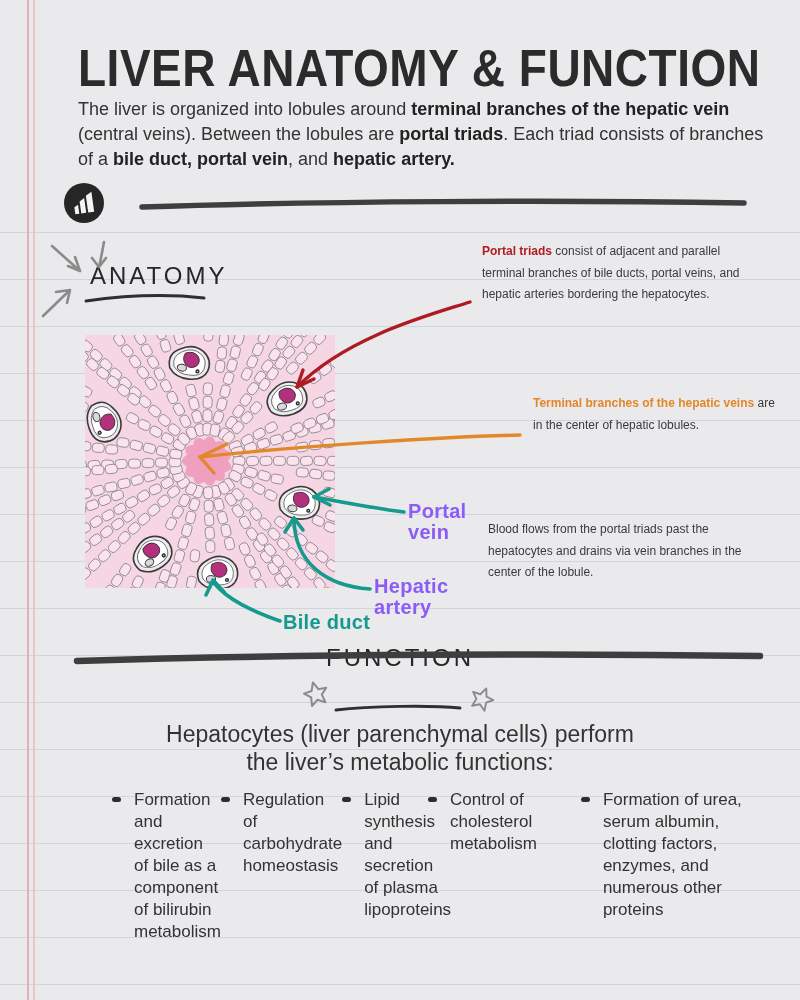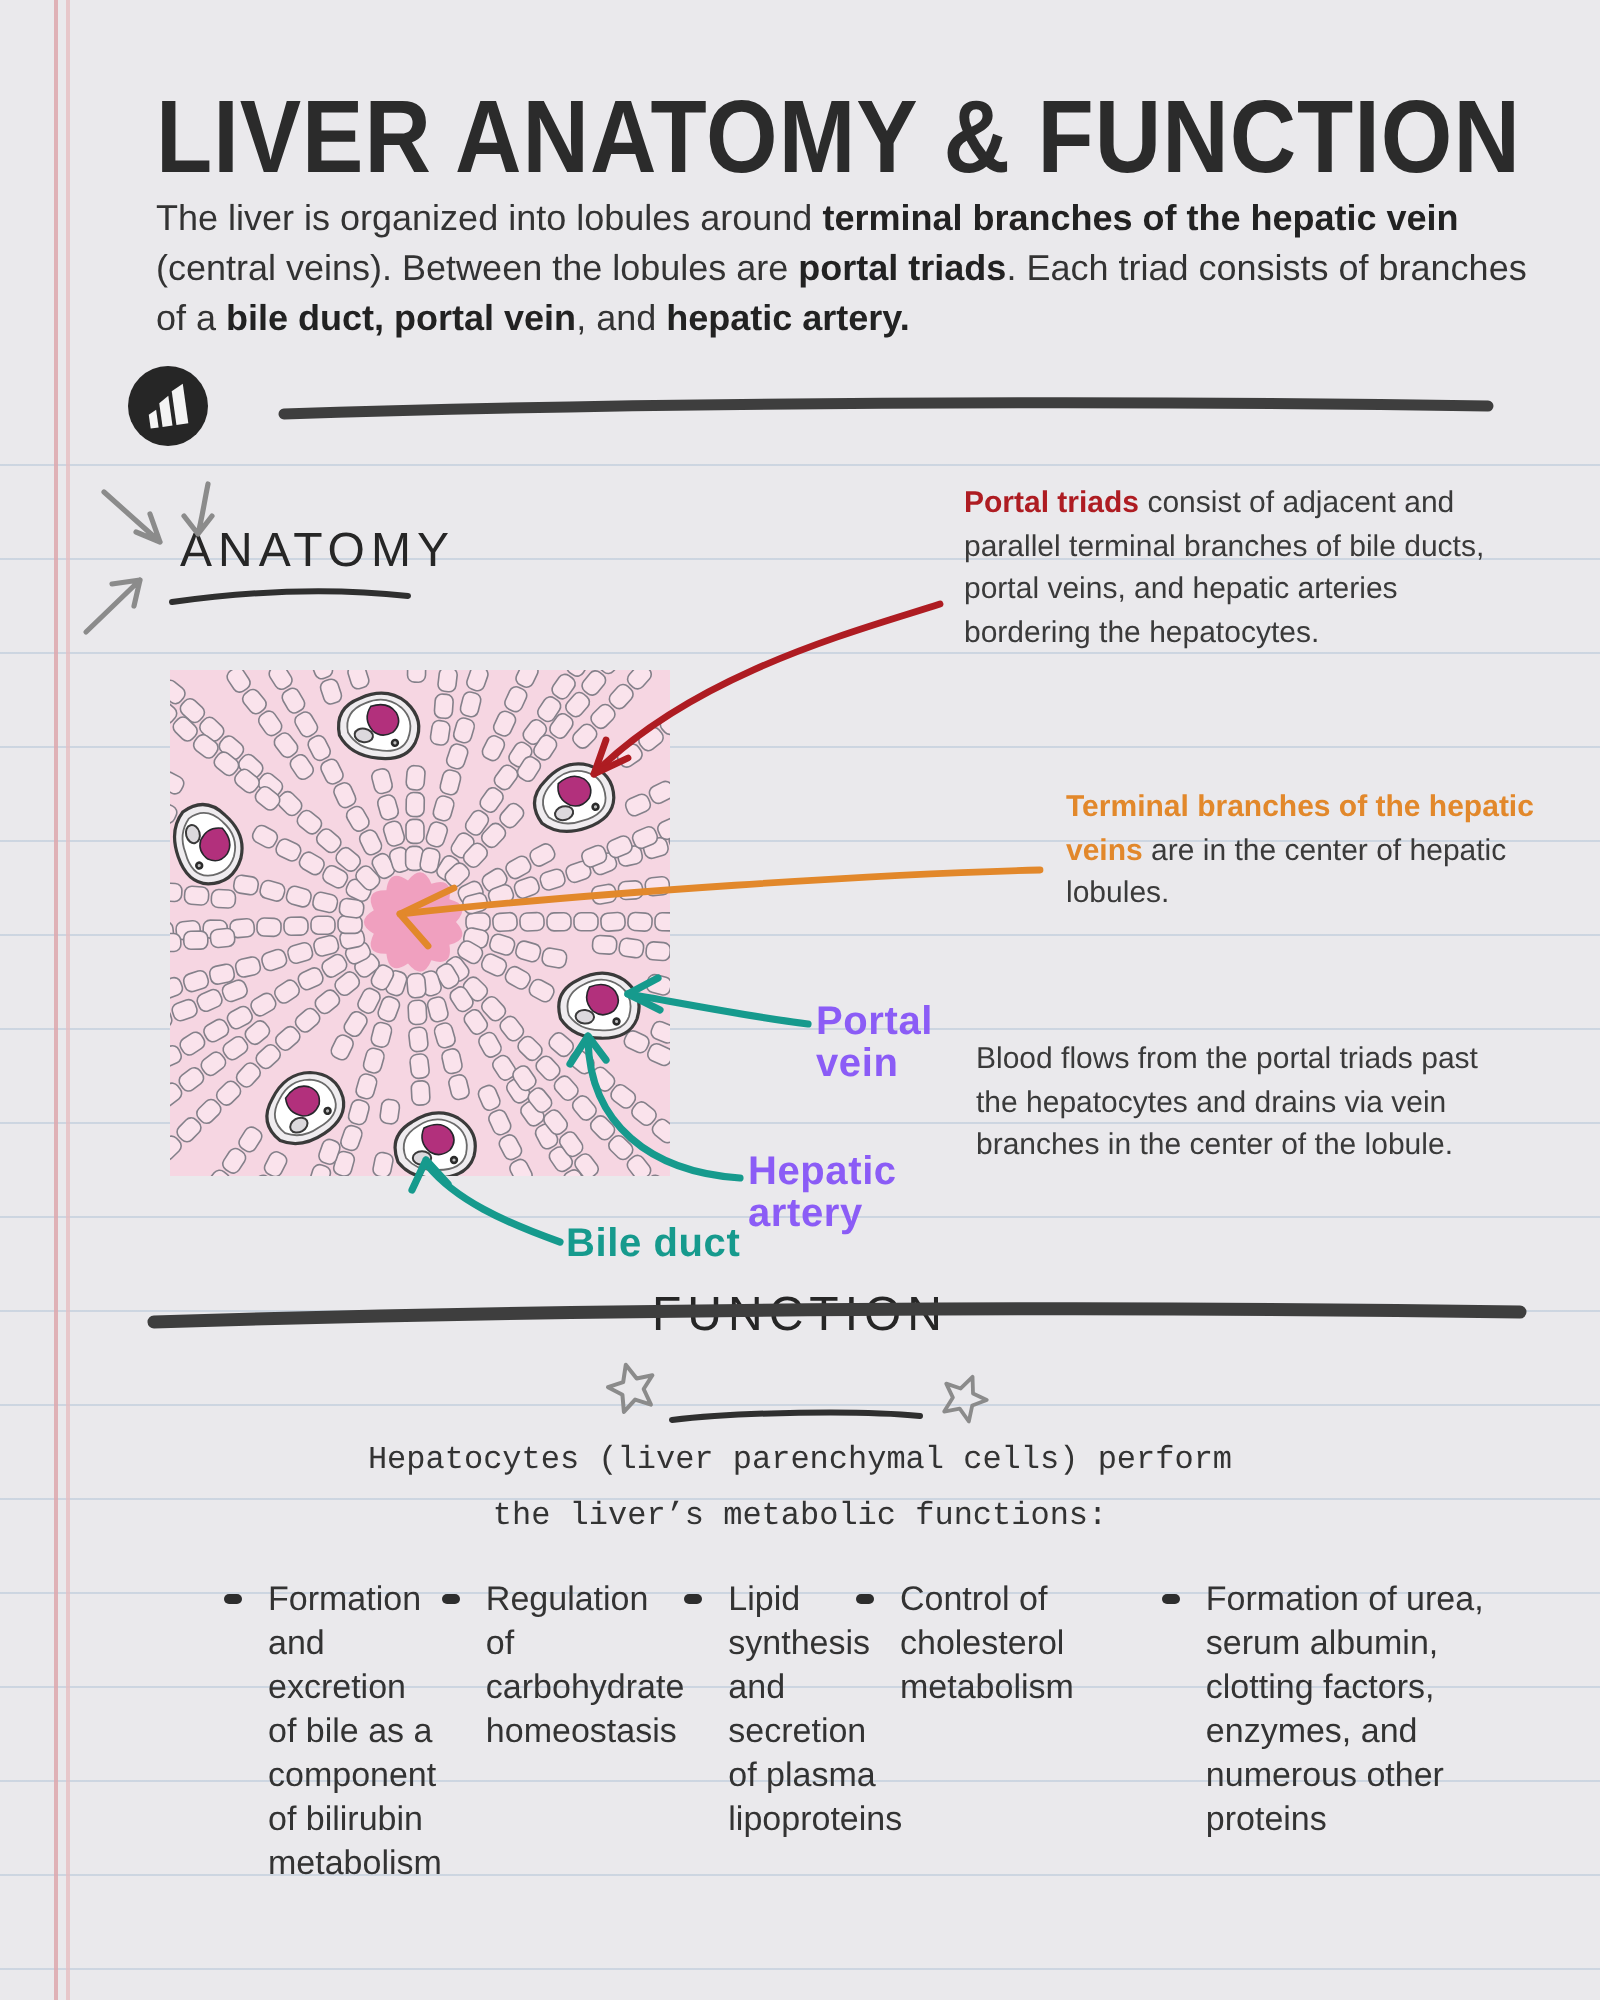--- a/index.html
+++ b/index.html
@@ -17,37 +17,37 @@
               transform:scaleY(1.12);transform-origin:left top;color:#2b2b2b;white-space:nowrap;}
   .intro{position:absolute;left:78px;top:97px;width:690px;font-size:18px;line-height:25px;color:#333;}
   .intro b{font-weight:700;color:#222;}
 
   .logo{position:absolute;left:63px;top:182px;width:42px;height:42px;}
 
   .section-heading{position:absolute;font-size:24px;font-weight:400;letter-spacing:3px;color:#262626;}
   .anatomy-heading{left:90px;top:262px;}
   .function-heading{left:300px;top:644px;width:200px;text-align:center;}
 
-  .annotation{position:absolute;font-size:15px;line-height:21.5px;color:#3a3a3a;}
+  .annotation{position:absolute;font-size:12px;line-height:21.5px;color:#3a3a3a;}
   .ann-portal-triads{left:482px;top:241px;width:280px;}
   .ann-hepatic-veins{left:533px;top:393px;width:252px;}
   .ann-blood-flow{left:488px;top:519px;width:272px;}
   .ann-lead-red{font-weight:700;}
   .ann-lead-orange{font-weight:700;}
 
   .illustration{position:absolute;left:85px;top:335px;width:250px;height:253px;}
   .illustration svg{display:block;}
 
   .teal-label{position:absolute;font-weight:700;font-size:20px;line-height:21px;letter-spacing:.3px;}
   .lbl-portal-vein{left:408px;top:501px;}
   .lbl-hepatic-artery{left:374px;top:576px;}
   .lbl-bile-duct{left:283px;top:612px;}
   .teal-label span{display:block;}
 
-  .sub-center{position:absolute;left:0;right:0;text-align:center;font-size:16px;color:#333;font-family:Liberation Mono, monospace;}
+  .sub-center{position:absolute;left:0;right:0;text-align:center;font-size:23px;color:#333;}
   .sub1{top:721px;}
   .sub2{top:749px;}
 
   .col{position:absolute;top:789px;display:flex;}
   .col-left{left:112px;width:310px;}
   .col-right{left:428px;width:322px;gap:44px;}
   .bullet-item{display:flex;font-size:17px;line-height:22px;color:#333;}
   .col-left .bullet-item{margin-bottom:23px;}
   .col-right .bullet-item:nth-child(1){margin-bottom:28px;}
   .col-right .bullet-item:nth-child(2){margin-bottom:18px;}

